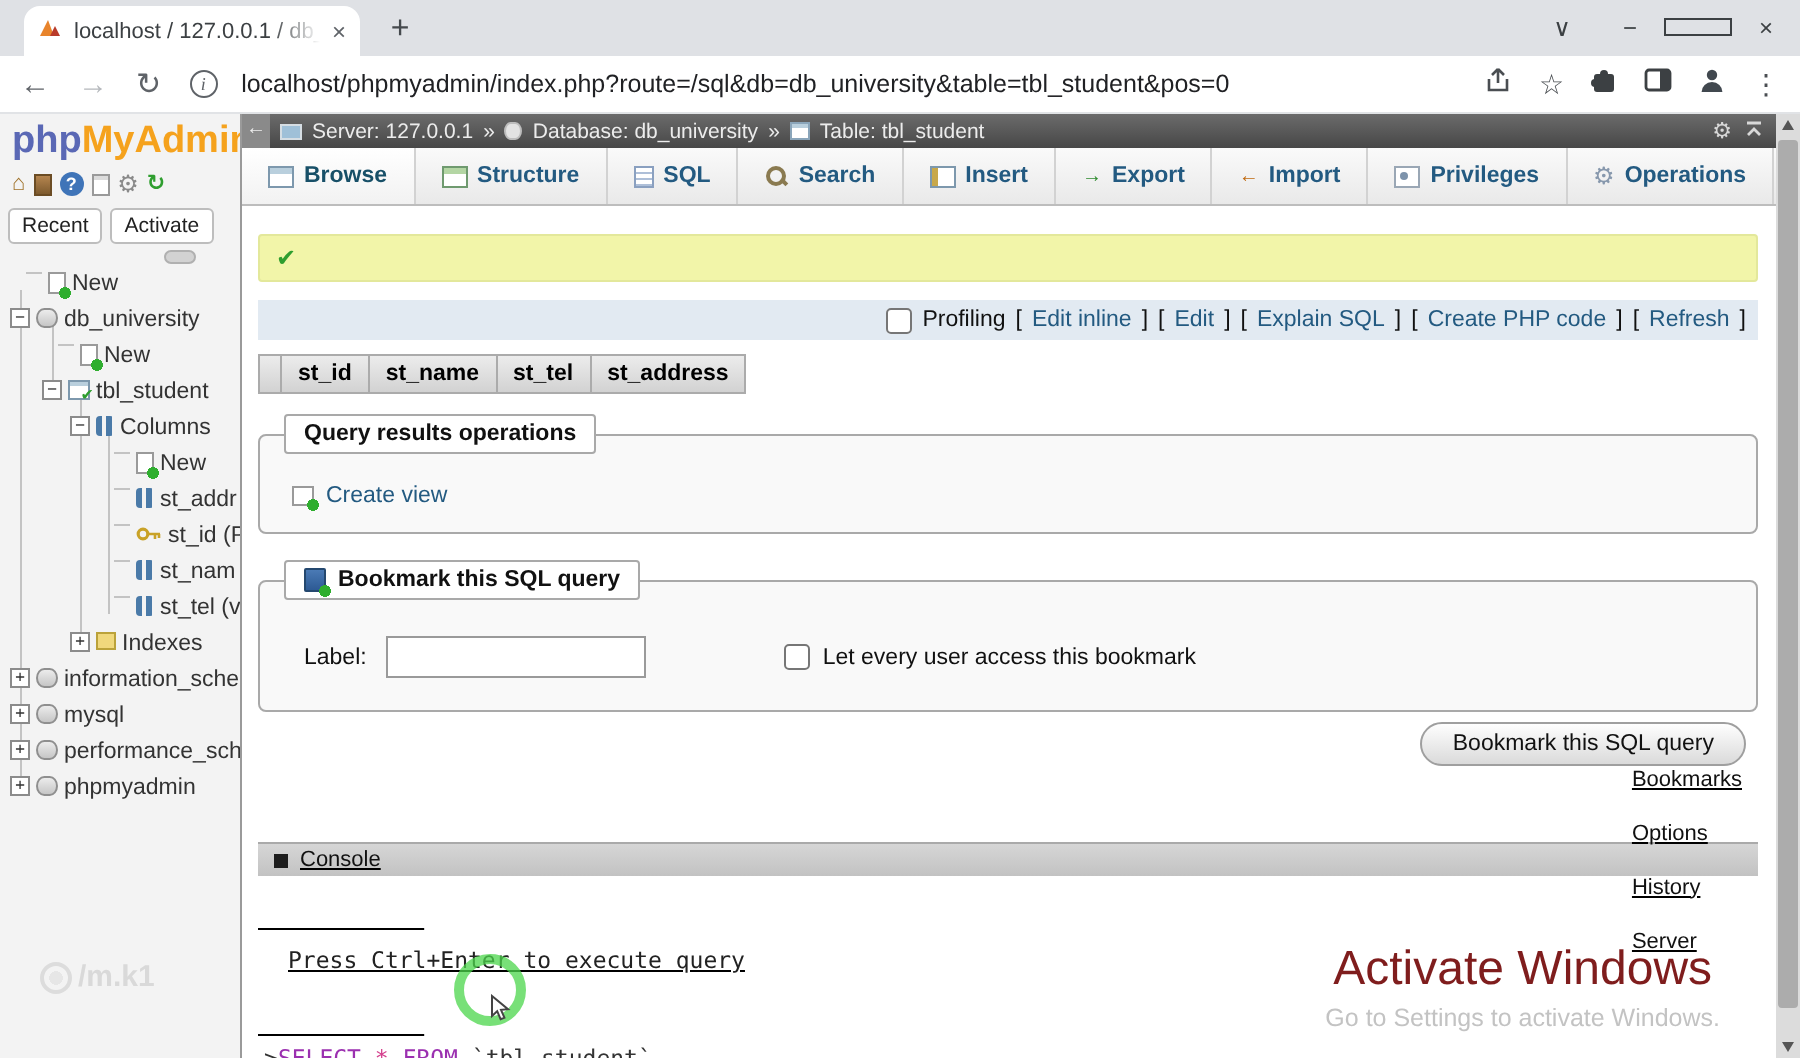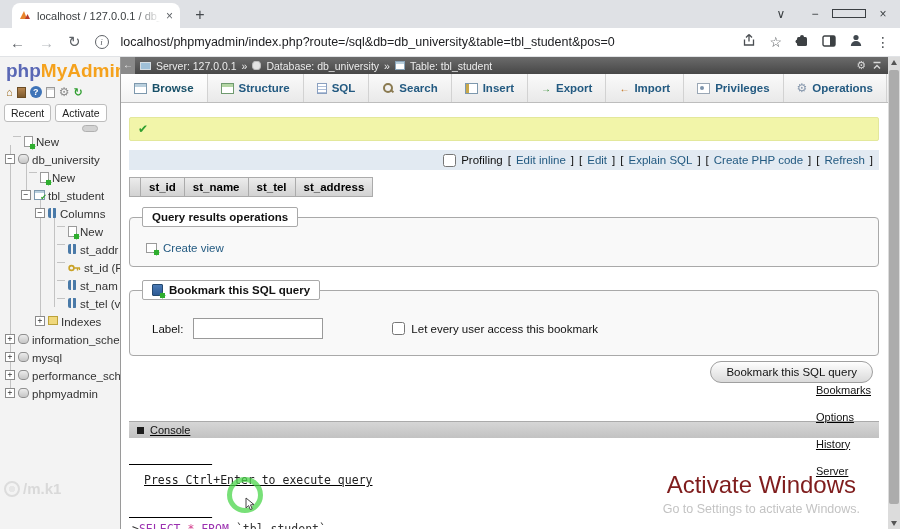--- a/index.html
+++ b/index.html
@@ -61,21 +61,21 @@
   .ic { flex:none; display:inline-block; position:relative; }
   .ic-db { width:11px; height:10px; background:linear-gradient(#ececec,#c6c6c6); border:1px solid #8f8f8f; border-radius:45%/60%; }
   .ic-table { width:11px; height:10px; background:#fff; border:1px solid #7d98ad; box-shadow:inset 0 2px 0 #b9cfdd; }
   .ic-table.chk::after { content:"✔"; position:absolute; right:-3px; bottom:-3px; color:#2e9e2e; font-size:8px; line-height:8px; }
   .ic-cols { width:9px; height:10px; border-radius:2px; background:linear-gradient(90deg,#4a7aa8 0 3px,#f3f3f3 3px 5px,#4a7aa8 5px 8px,#f3f3f3 8px); }
   .ic-new { width:9px; height:11px; background:#fff; border:1px solid #9a9a9a; }
   .ic-new::after { content:""; position:absolute; right:-4px; bottom:-4px; width:7px; height:7px;
                    background:radial-gradient(circle,#2fae2f 60%,transparent 61%); }
   .ic-index { width:10px; height:9px; background:#f0d87c; border:1px solid #bba23a; }
   .it { }
-  .side-wm { position:absolute; left:4px; bottom:32px; display:flex; align-items:center; gap:3px;
+  .side-wm { position:absolute; left:20px; bottom:32px; display:flex; align-items:center; gap:3px;
              color:#d9d9d9; font-weight:bold; font-size:15px; }
   .wm-circ { width:16px; height:16px; border:2px solid #dcdcdc; border-radius:50%; background:radial-gradient(circle,#e6e6e6 40%,transparent 41%); }
 
   
   .main { flex:1; display:flex; flex-direction:column; min-width:0; }
   .crumbbar { height:17px; background:linear-gradient(#6b6b6b,#474747); color:#ececec; font-size:10.5px;
               display:flex; align-items:center; gap:5px; padding:0 6px 0 0; }
   .collapse-box { width:14px; height:17px; background:#8a8a8a; color:#eee; text-align:center; line-height:16px; font-size:10px; }
   .bc-ic { display:inline-block; flex:none; }
   .bc-server { width:11px; height:8px; background:#9fc0d8; border:1px solid #d5dde3; }

